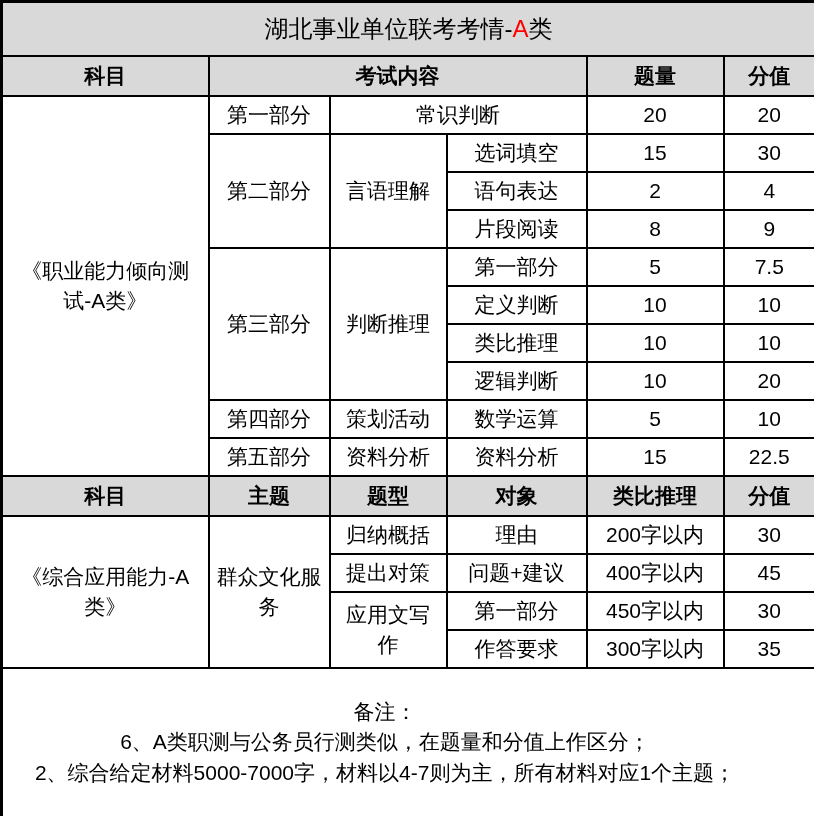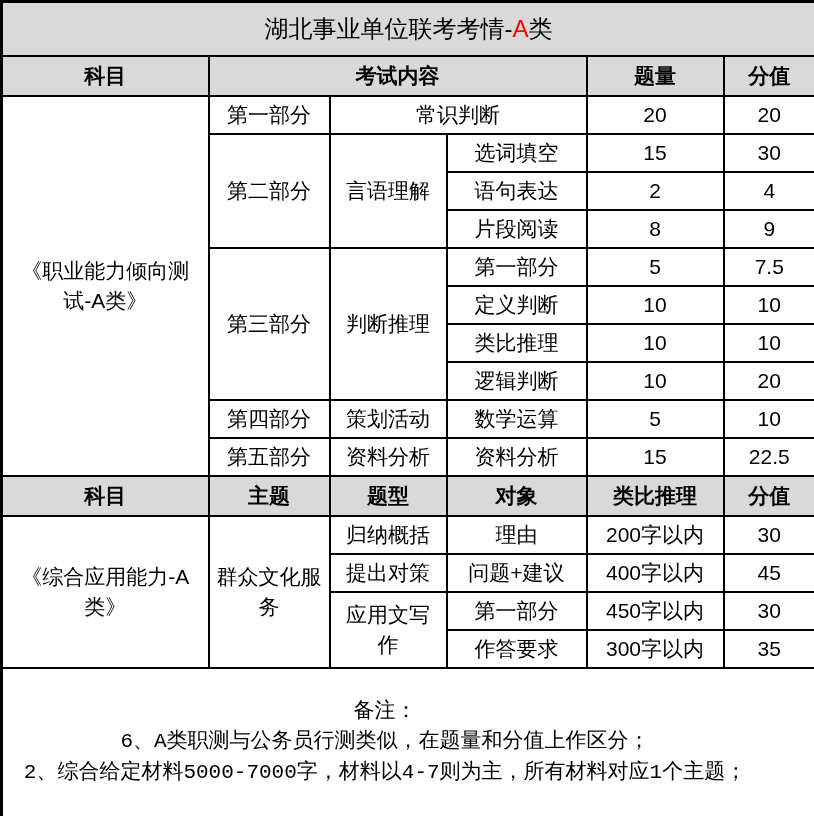--- a/index.html
+++ b/index.html
@@ -38,21 +38,20 @@
   tr.data-row { height: 38px; }
   tr.head-row { height: 40px; font-weight: bold; }
   .accent { color: #ff0000; }
   td.notes-cell {
     text-align: left;
     vertical-align: top;
     padding: 4px 10px;
     height: 143px;
     font-size: 22px;
     line-height: 38px;
-    font-family: Liberation Mono, monospace;
   }
   td.notes-cell .note-line {
     max-width: 752px;
     word-break: break-all;
   }
 </style>
 </head>
 <body>
 
 <table class="exam">

